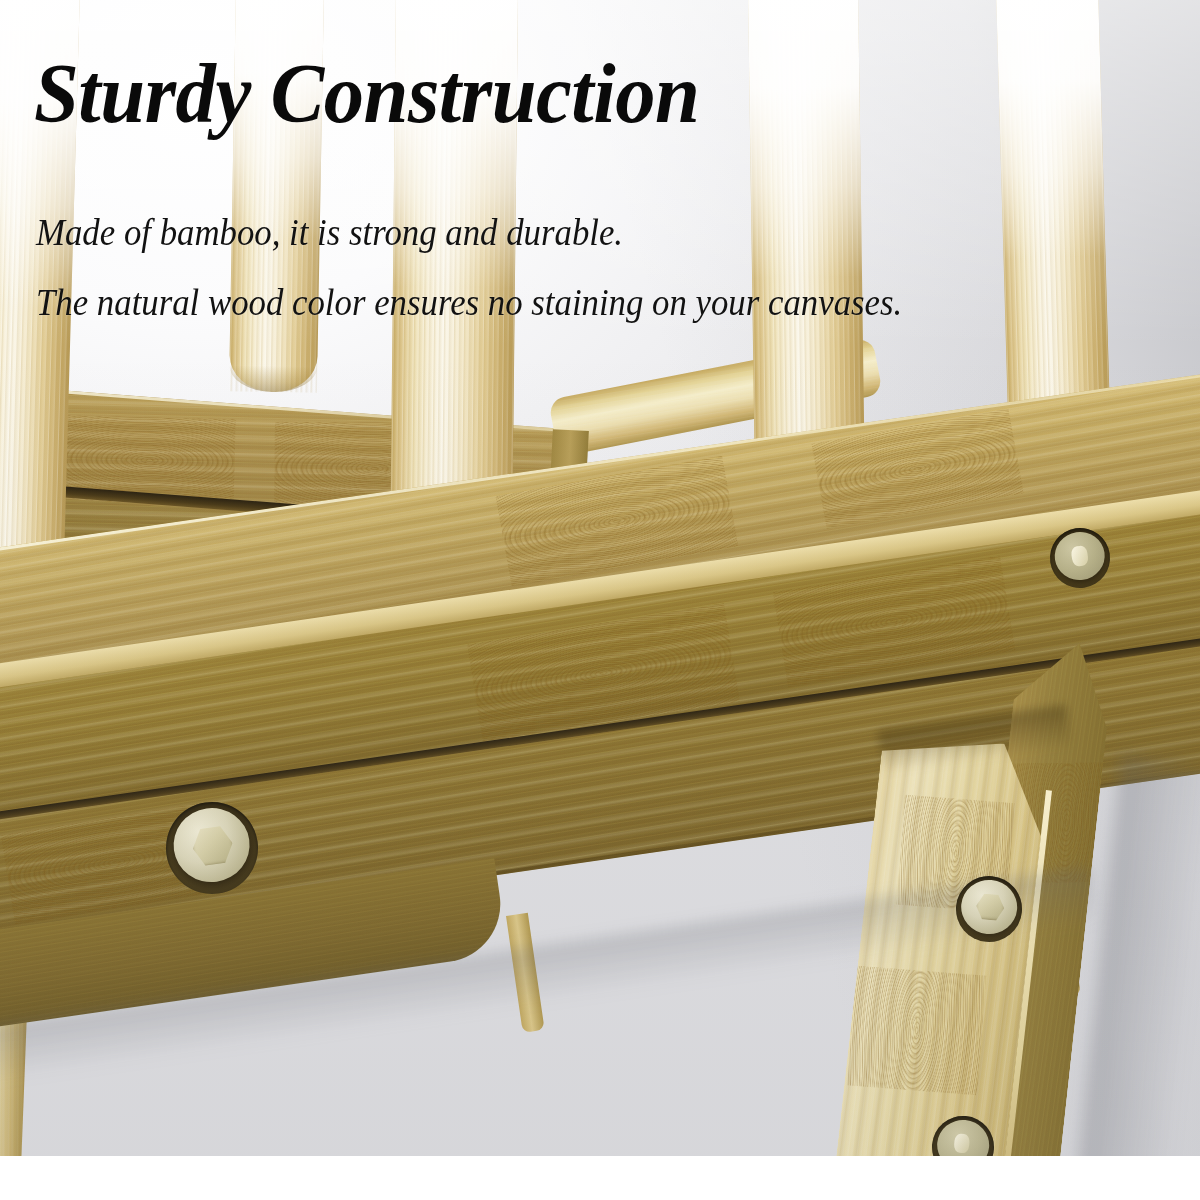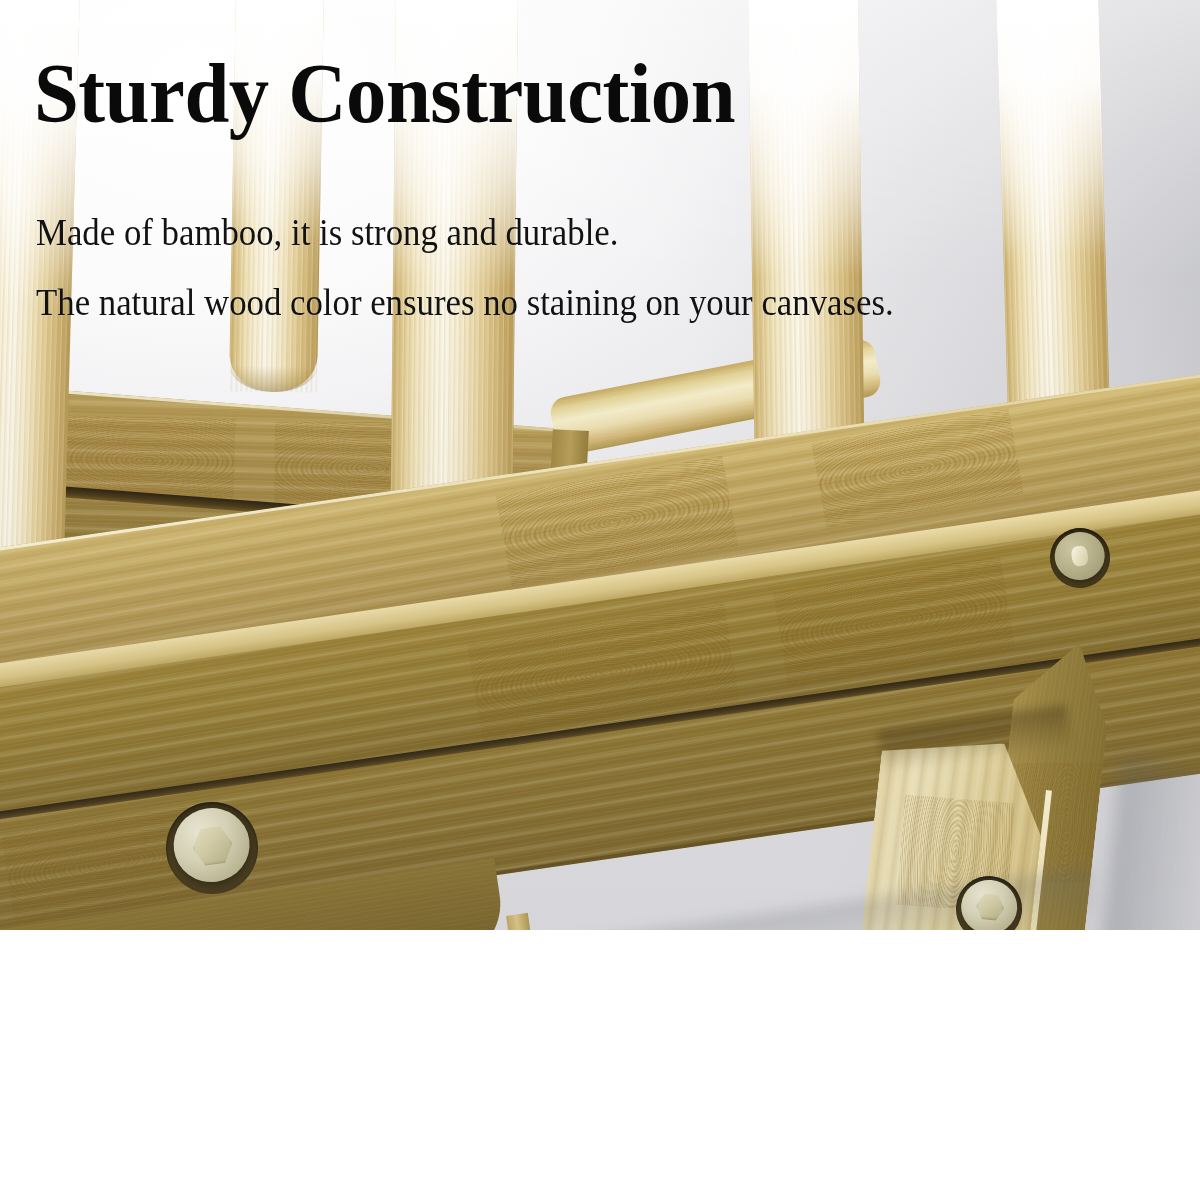--- a/index.html
+++ b/index.html
@@ -2,25 +2,26 @@
 <html><head>
 <meta charset="utf-8">
 <title>Sturdy Construction</title>
 <style>
   * { margin:0; padding:0; box-sizing:border-box; }
   html,body { width:1200px; height:1200px; overflow:hidden; background:#fff; }
   body { font-family:"Liberation Serif", serif; }
 
   #stage{
     position:relative;
-    width:1200px; height:930px;
+    width:1200px; height:1156px;
     overflow:hidden;
     background:
       radial-gradient(ellipse 900px 700px at 16% 8%, #ffffff 0%, #fbfbfc 32%, #f0f0f2 62%, #e2e2e5 100%),
       linear-gradient(100deg,#fdfdfd 0%,#f4f4f6 40%,#e6e6e9 72%,#d9d9dd 100%);
+    font-style: italic;
   }
 
   
   .wall-shade{
     position:absolute; inset:0;
     background:linear-gradient(255deg, rgba(120,122,130,.30) 0%, rgba(140,142,150,.12) 16%, rgba(255,255,255,0) 42%);
     pointer-events:none;
   }
   .wall-shade2{
     position:absolute; left:0; top:0; width:100%; height:100%;

